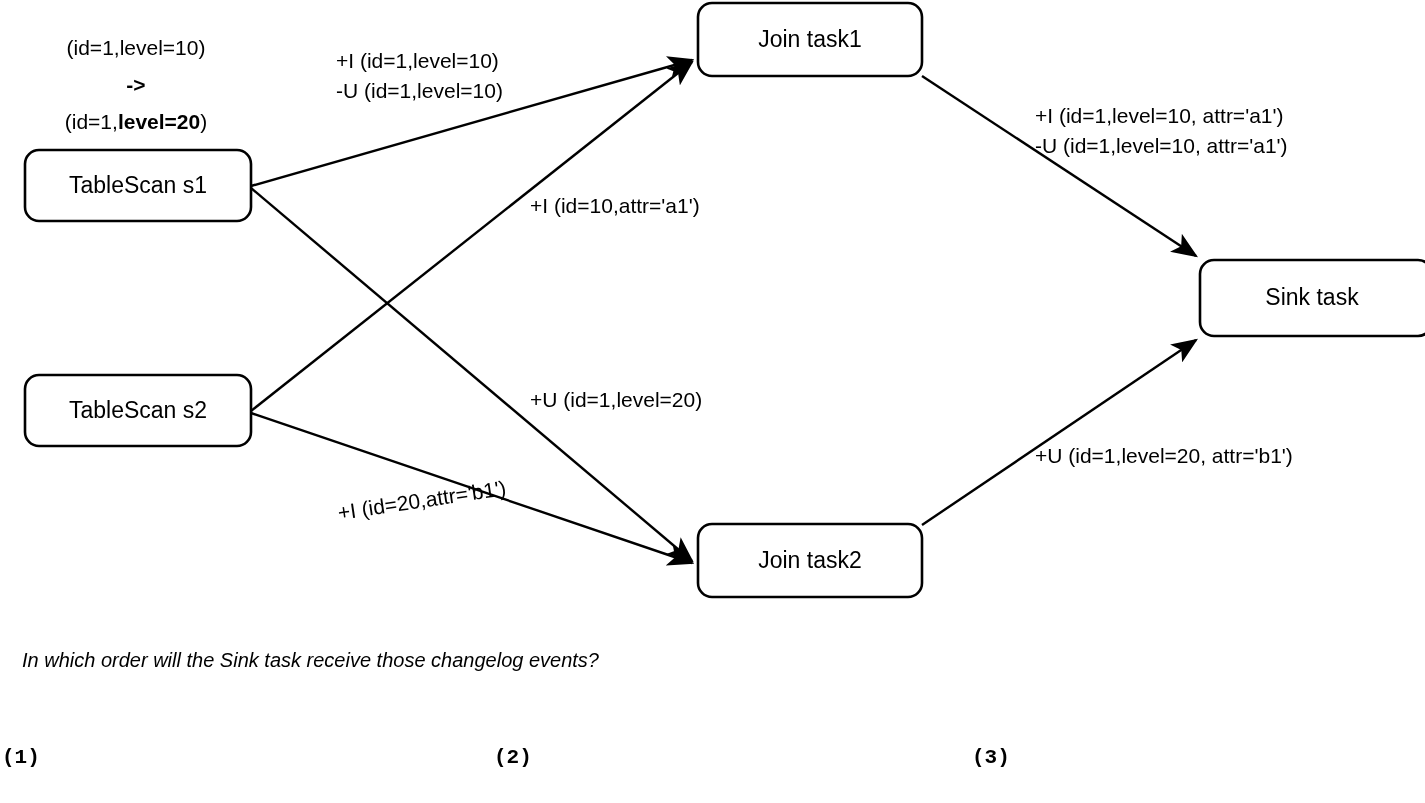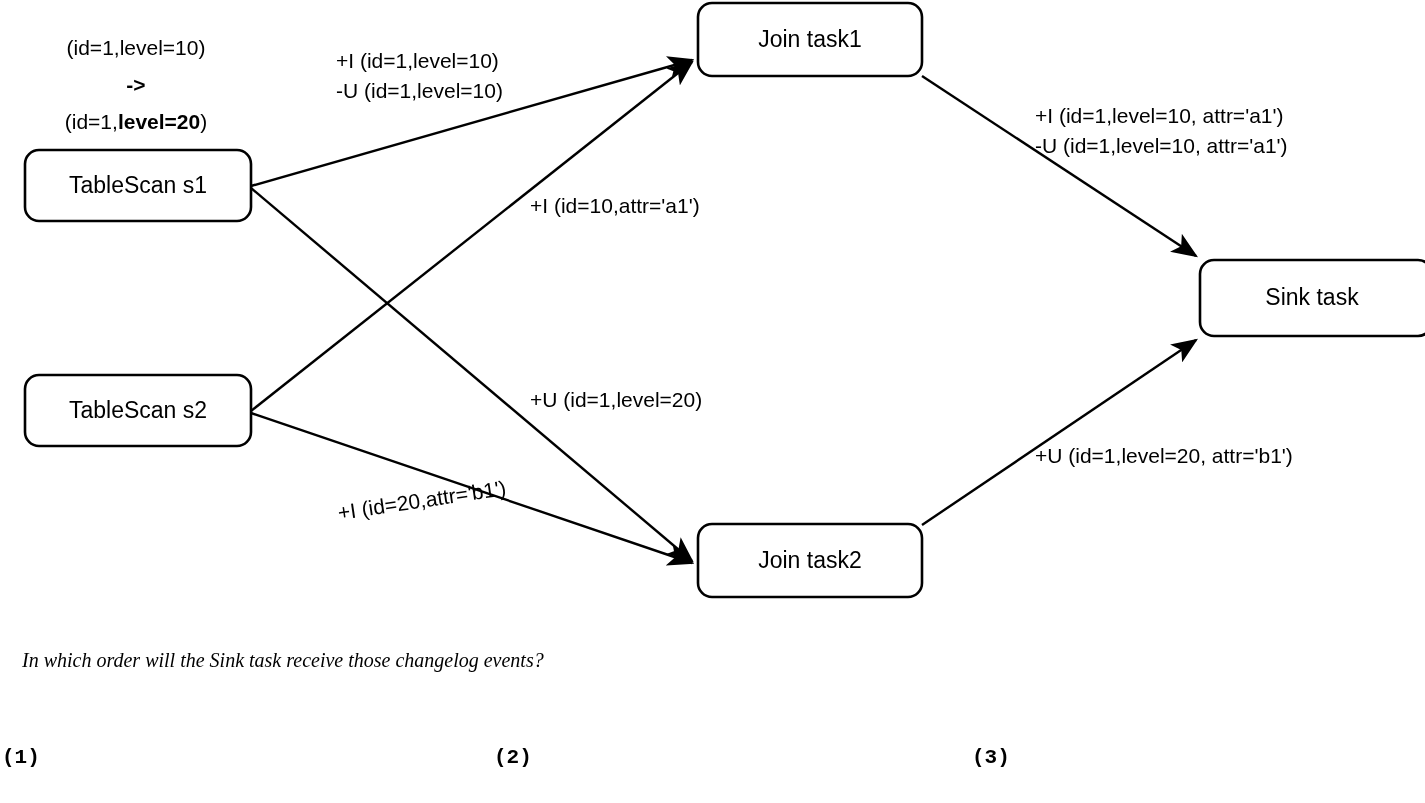--- a/index.html
+++ b/index.html
@@ -62,21 +62,21 @@
     position: absolute;
     left: 0;
     top: 640px;
     width: 1425px;
     height: 163px;
   }
   #question-line {
     position: absolute;
     left: 22px;
     top: 9px;
-    font-family: Liberation Serif, serif;
+    font-family: Liberation Sans, sans-serif;
     font-style: italic;
     font-size: 20px;
     white-space: nowrap;
   }
   .answer-col {
     position: absolute;
     top: 45px;
     font-family: "Liberation Mono", monospace;
     font-size: 21px;
     line-height: 29px;

